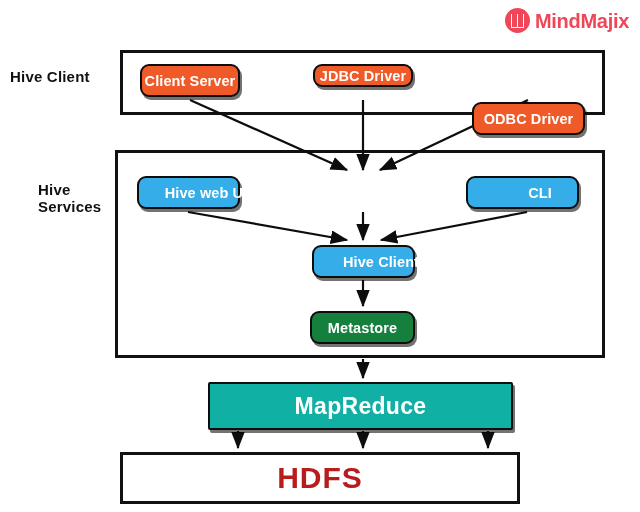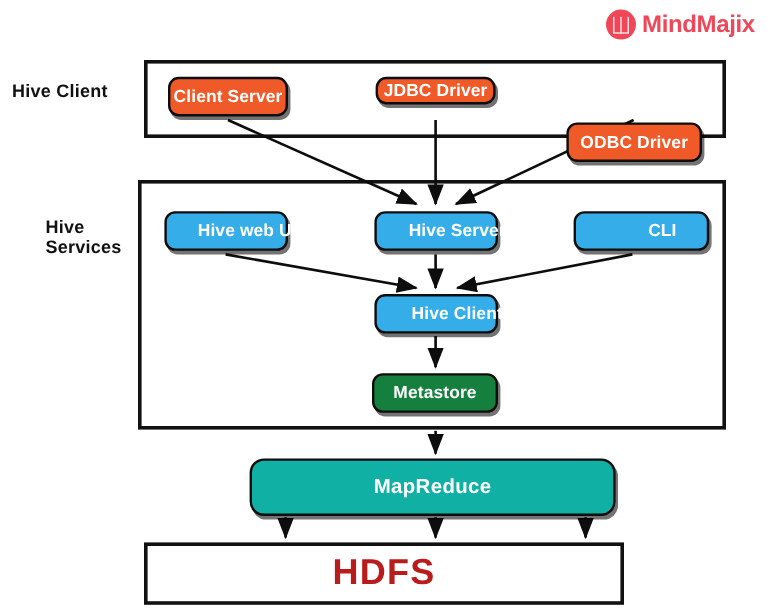--- a/index.html
+++ b/index.html
@@ -115,32 +115,32 @@
     box-shadow: 2px 3px 0 rgba(0,0,0,0.55);
     letter-spacing: 0.1px;
     white-space: nowrap;
   }
   .node.orange  { background: #ef5a28; }
   .node.blue    { background: #34ade8; padding-left: 35px; }
   .node.darkblue{ background: #15803d; }
 
   .node.mapreduce {
     background: #10b0a5;
-    border-radius: 12px;
-    font-size: 17px;
+    border-radius: 2px;
+    font-size: 23px;
     letter-spacing: 0.3px;
   }
 
   #node-thrift-server { left: 140px; top: 64px;  width: 100px; height: 33px; }
   #node-jdbc-driver   { left: 313px; top: 64px;  width: 100px; height: 23px; }
   #node-odbc-driver   { left: 472px; top: 64px;  width: 113px; height: 33px; margin-top: 38px; }
 
   #node-hive-web-ui   { left: 137px; top: 176px; width: 103px; height: 33px; }
   #node-hive-server   { left: 312px; top: 176px; width: 103px; height: 33px; }
-  #node-cli           { left: 478px; top: 176px; width: 113px; height: 33px; }
+  #node-cli           { left: 466px; top: 176px; width: 113px; height: 33px; }
   #node-hive-driver   { left: 312px; top: 245px; width: 103px; height: 33px; }
   #node-metastore     { left: 310px; top: 311px; width: 105px; height: 33px; }
   #node-mapreduce     { left: 208px; top: 382px; width: 305px; height: 48px; }
 
   
   #arrows {
     position: absolute;
     left: 0; top: 0;
     width: 640px;
     height: 512px;
@@ -196,21 +196,20 @@
   </svg>
 
   <div class="node orange" id="node-thrift-server">Client Server</div>
 
   <div class="node orange" id="node-jdbc-driver">JDBC Driver</div>
 
   <div class="node orange" id="node-odbc-driver">ODBC Driver</div>
 
   <div class="node blue" id="node-hive-web-ui">Hive web UI</div>
 
-  <div class="node blue" id="node-hive-server">Hive Server</div>
 
   <div class="node blue" id="node-cli">CLI</div>
 
   <div class="node blue" id="node-hive-driver">Hive Client</div>
 
   <div class="node darkblue" id="node-metastore">Metastore</div>
 
   <div class="node mapreduce" id="node-mapreduce">MapReduce</div>
 
 </div>

